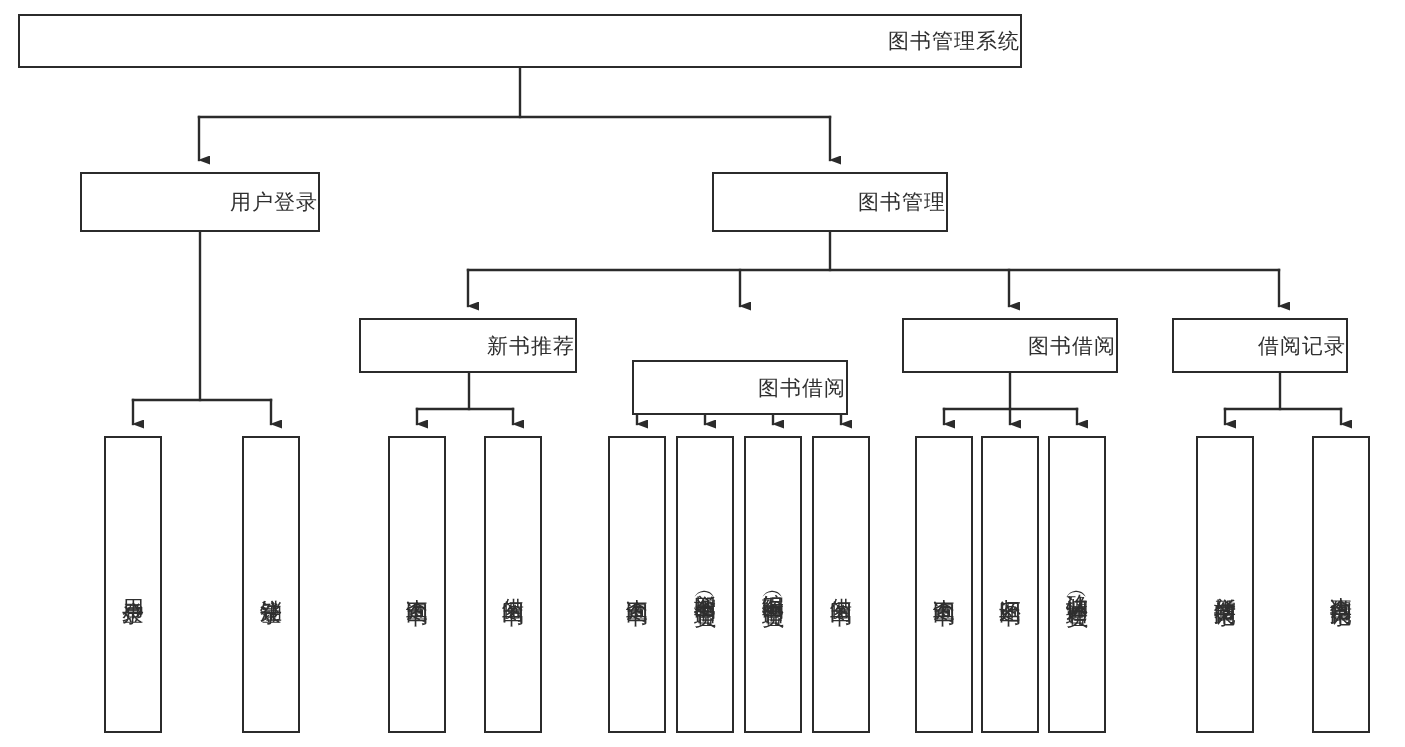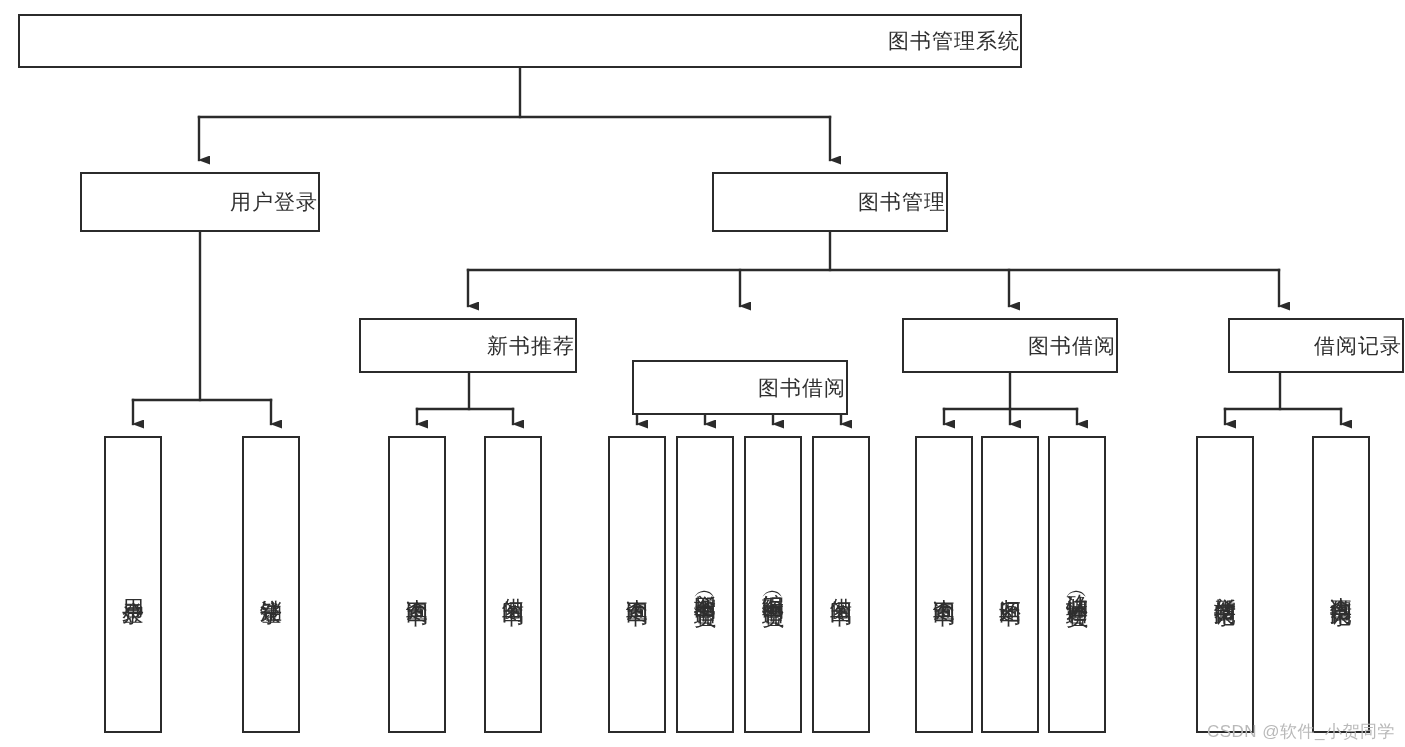--- a/index.html
+++ b/index.html
@@ -128,21 +128,21 @@
       </div>
       <div class="node-box node-h" style="left: 359px; top: 318px; width: 218px; height: 55px;">
         <span class="">新书推荐</span>
       </div>
       <div class="node-box node-h" style="left: 632px; top: 318px; width: 216px; height: 55px; margin-top: 42px;">
         <span class="">图书借阅</span>
       </div>
       <div class="node-box node-h" style="left: 902px; top: 318px; width: 216px; height: 55px;">
         <span class="">图书借阅</span>
       </div>
-      <div class="node-box node-h" style="left: 1228px; top: 318px; width: 176px; height: 55px;">
+      <div class="node-box node-h" style="left: 1172px; top: 318px; width: 176px; height: 55px;">
         <span class="">借阅记录</span>
       </div>
       <div class="node-box node-v" style="left: 104px; top: 436px; width: 58px; height: 297px;">
         <span class="vtext">用户登录</span>
       </div>
       <div class="node-box node-v" style="left: 242px; top: 436px; width: 58px; height: 297px;">
         <span class="vtext">注销登录</span>
       </div>
       <div class="node-box node-v" style="left: 388px; top: 436px; width: 58px; height: 297px;">
         <span class="vtext">查询图书</span>
@@ -172,15 +172,14 @@
         <span class="vtext">确认归还（管理员）</span>
       </div>
       <div class="node-box node-v" style="left: 1196px; top: 436px; width: 58px; height: 297px;">
         <span class="vtext">新增借阅记录</span>
       </div>
       <div class="node-box node-v" style="left: 1312px; top: 436px; width: 58px; height: 297px;">
         <span class="vtext">查询借阅记录</span>
       </div>
     </div>
 
-  <div id="watermark">CSDN @软件_小贺同学</div>
 
 </div>
 
 </body></html>

